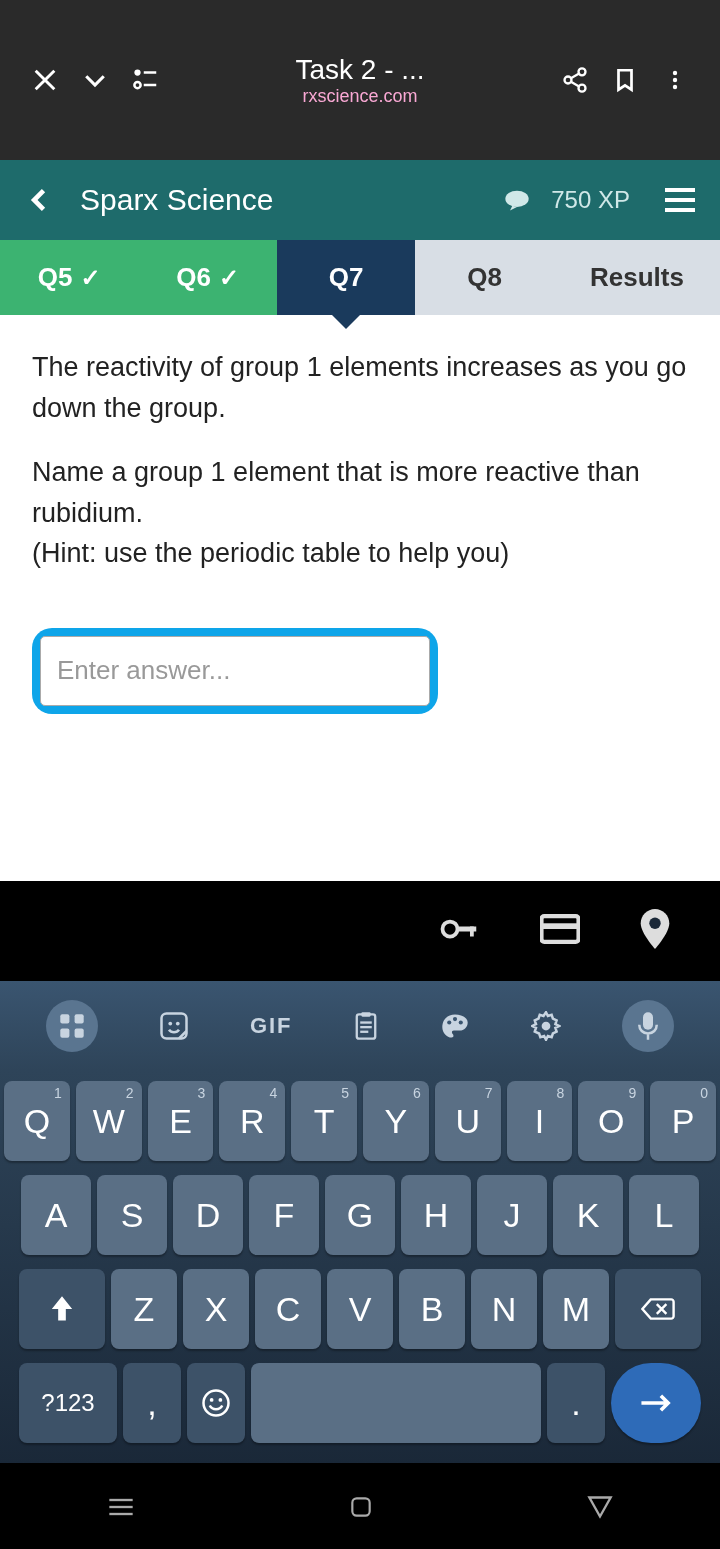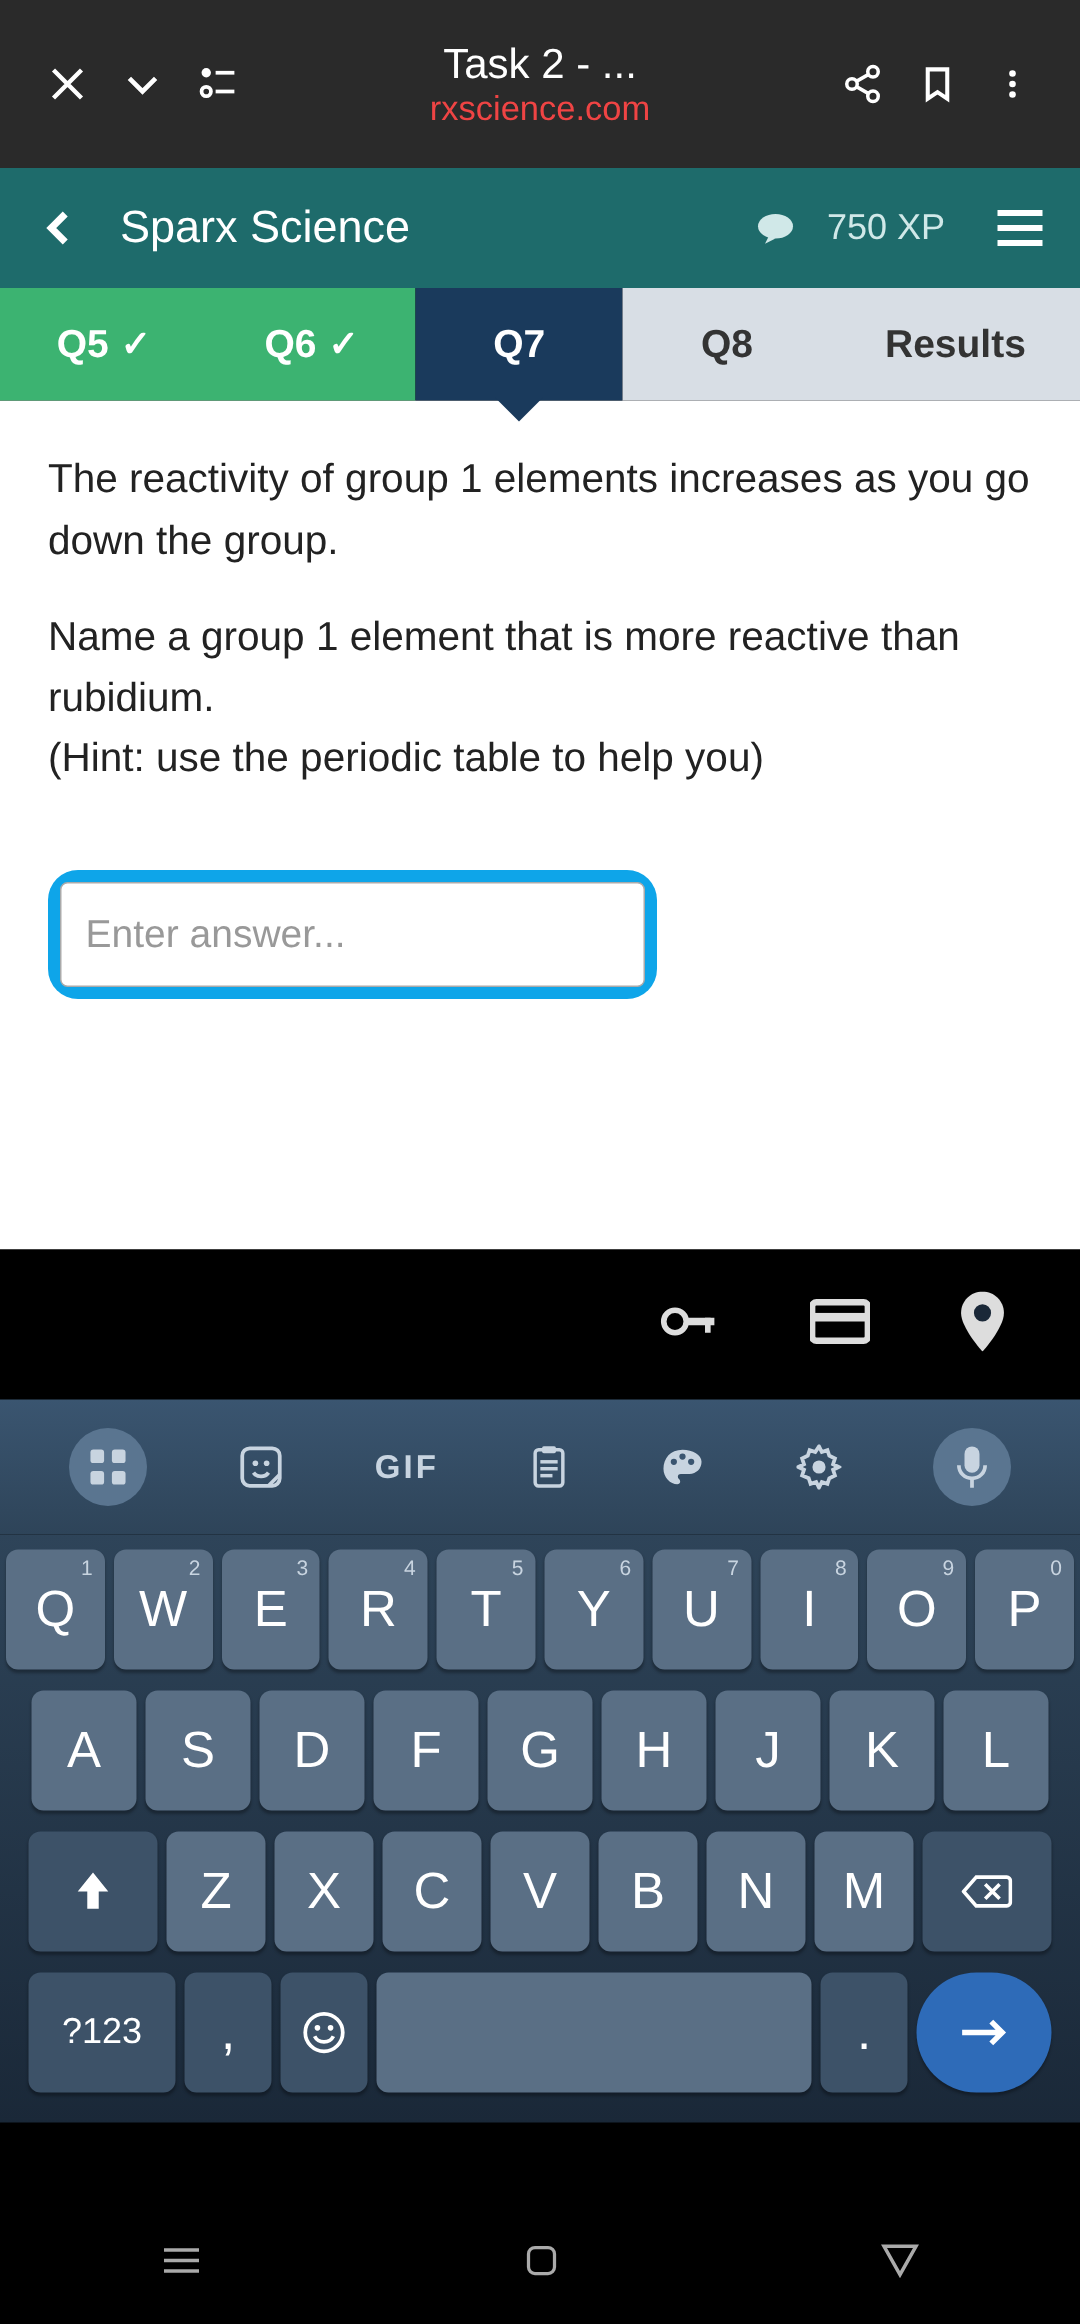--- a/index.html
+++ b/index.html
@@ -1,21 +1,21 @@
 <!DOCTYPE html>
 <html><head>
 <meta charset="utf-8">
 <style>
 *{margin:0;padding:0;box-sizing:border-box;font-family:Arial,Helvetica,sans-serif}
 body{width:720px;height:1549px;background:#000;overflow:hidden;position:relative}
-.browser-bar{height:112px;background:#2a2a2a;display:flex;align-items:center;padding:0 20px;color:#fff}
+.browser-bar{height:160px;background:#2a2a2a;display:flex;align-items:center;padding:0 20px;color:#fff}
 .browser-bar .icon{width:50px;display:flex;justify-content:center;align-items:center}
 .browser-center{flex:1;text-align:center}
 .browser-title{font-size:28px;color:#fff}
-.browser-url{font-size:23px;color:#ef4444;margin-top:0}
+.browser-url{font-size:18px;color:#f9a8d4;margin-top:0}
 .app-header{height:80px;background:#1e6b6b;display:flex;align-items:center;color:#fff}
 .back-chev{width:80px;display:flex;justify-content:center;align-items:center;font-size:36px;font-weight:bold}
 .app-title{flex:1;font-size:30px;font-weight:normal}
 .xp-area{display:flex;align-items:center;gap:20px;padding-right:10px}
 .xp-text{font-size:24px;color:#d0e8e8}
 .menu-lines{width:60px;display:flex;flex-direction:column;gap:6px;align-items:center}
 .menu-lines span{width:30px;height:4px;background:#fff}
 .tabs{height:75px;display:flex}
 .tab{flex:1;display:flex;align-items:center;justify-content:center;font-size:26px;font-weight:bold;gap:8px;position:relative}
 .tab.done{background:#3cb371;color:#fff}

